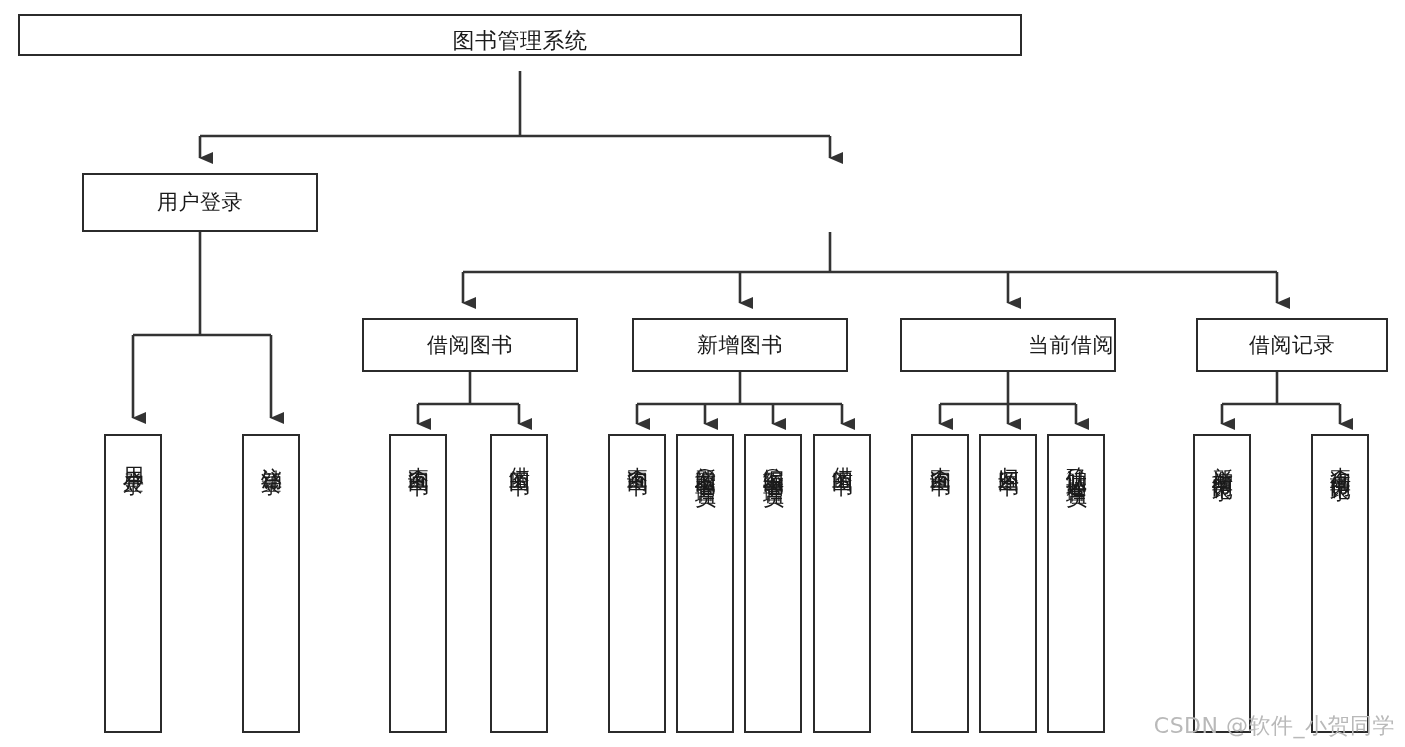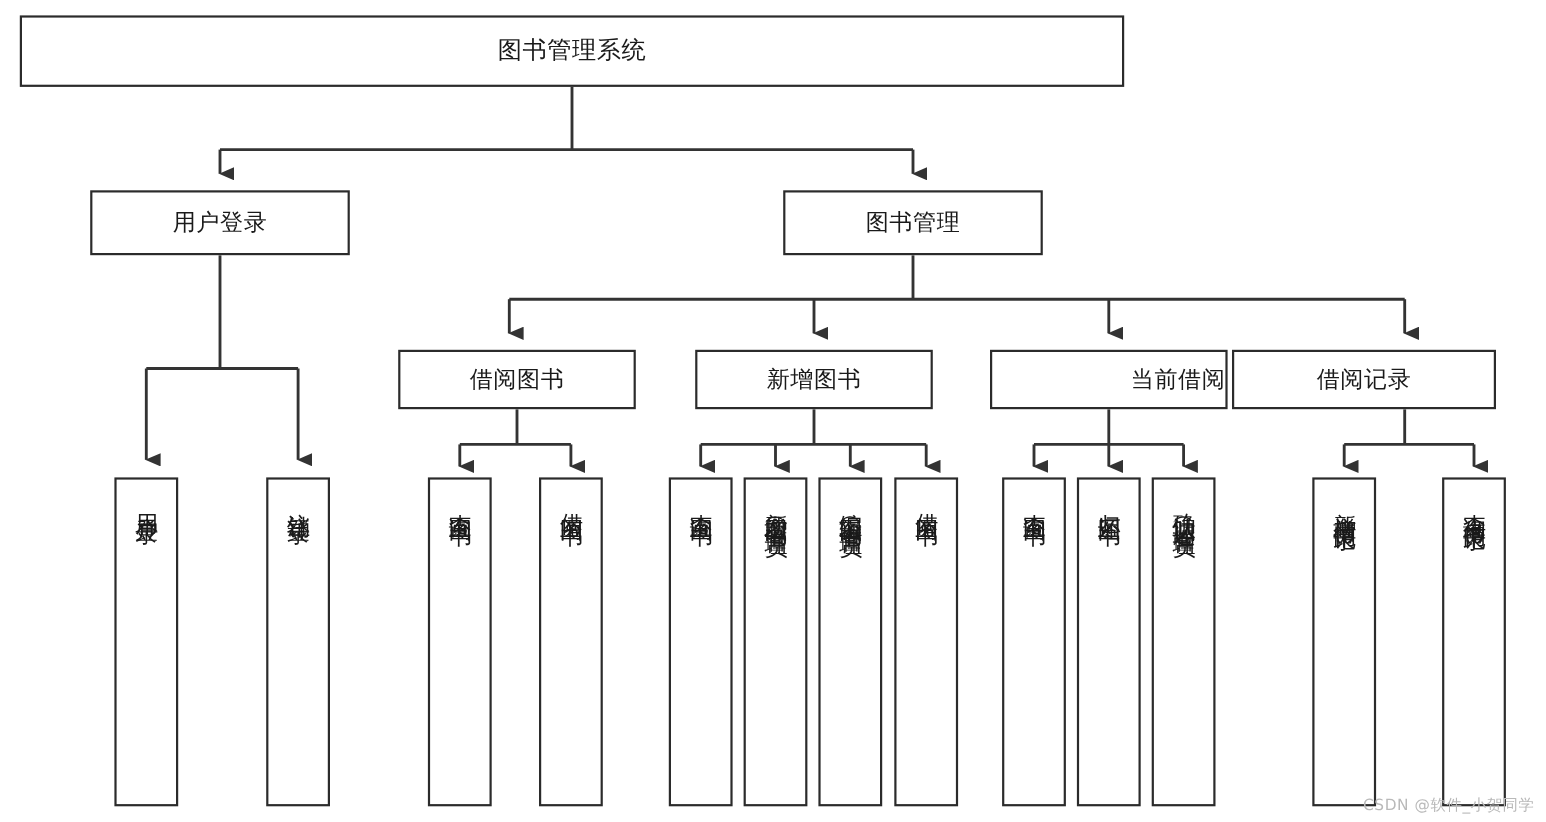--- a/index.html
+++ b/index.html
@@ -62,21 +62,21 @@
     font-size: 21px;
     letter-spacing: 3px;
     line-height: 1;
     display: block;
   }
   
   #watermark {
     position: absolute;
     right: 10px;
     bottom: 6px;
-    font-size: 14px;
+    font-size: 22px;
     color: #b9b9b9;
     letter-spacing: 0.5px;
     z-index: 5;
     white-space: nowrap;
   }
 </style>
 </head>
 <body>
 
 <div id="diagram-root">
@@ -124,45 +124,42 @@
       <path d="M 1008 404 L 1008 424" marker-end="url(#arrow)"></path>
       <path d="M 1076 404 L 1076 424" marker-end="url(#arrow)"></path>
 
       <path d="M 1277 372 L 1277 404"></path>
       <path d="M 1222 404 L 1340 404"></path>
       <path d="M 1222 404 L 1222 424" marker-end="url(#arrow)"></path>
       <path d="M 1340 404 L 1340 424" marker-end="url(#arrow)"></path>
     </g>
   </svg>
 
-  <div class="node horiz root" style="left:18px; top:14px; width:1004px; height:65px;">
+  <div class="node horiz root" style="left:18px; top:14px; width:1004px; height:42px;align-items:flex-end;">
     <span class="label">图书管理系统</span>
   </div>
 
   <div class="node horiz" style="left:82px; top:173px; width:236px; height:59px;">
     <span class="label">用户登录</span>
   </div>
 
-  <div class="node horiz" style="left:712px; top:173px; width:236px; height:59px;">
-    <span class="label">图书管理</span>
-  </div>
 
   <div class="node horiz" style="left:362px; top:318px; width:216px; height:54px;">
     <span class="label">借阅图书</span>
   </div>
 
   <div class="node horiz" style="left:632px; top:318px; width:216px; height:54px;">
     <span class="label">新增图书</span>
   </div>
 
   <div class="node horiz" style="left:900px; top:318px; width:216px; height:54px;justify-content:flex-end;">
     <span class="label">当前借阅</span>
   </div>
 
-  <div class="node horiz" style="left:1120px; top:318px; width:240px; height:54px;">
+  <div class="node horiz" style="left:1196px; top:318px; width:192px; height:54px;">
     <span class="label">借阅记录</span>
   </div>
 
   <div class="node vert" style="left:104px; top:434px; width:58px; height:299px;">
     <span class="label">用户登录</span>
   </div>
 
   <div class="node vert" style="left:242px; top:434px; width:58px; height:299px;">
     <span class="label">注销登录</span>
   </div>

